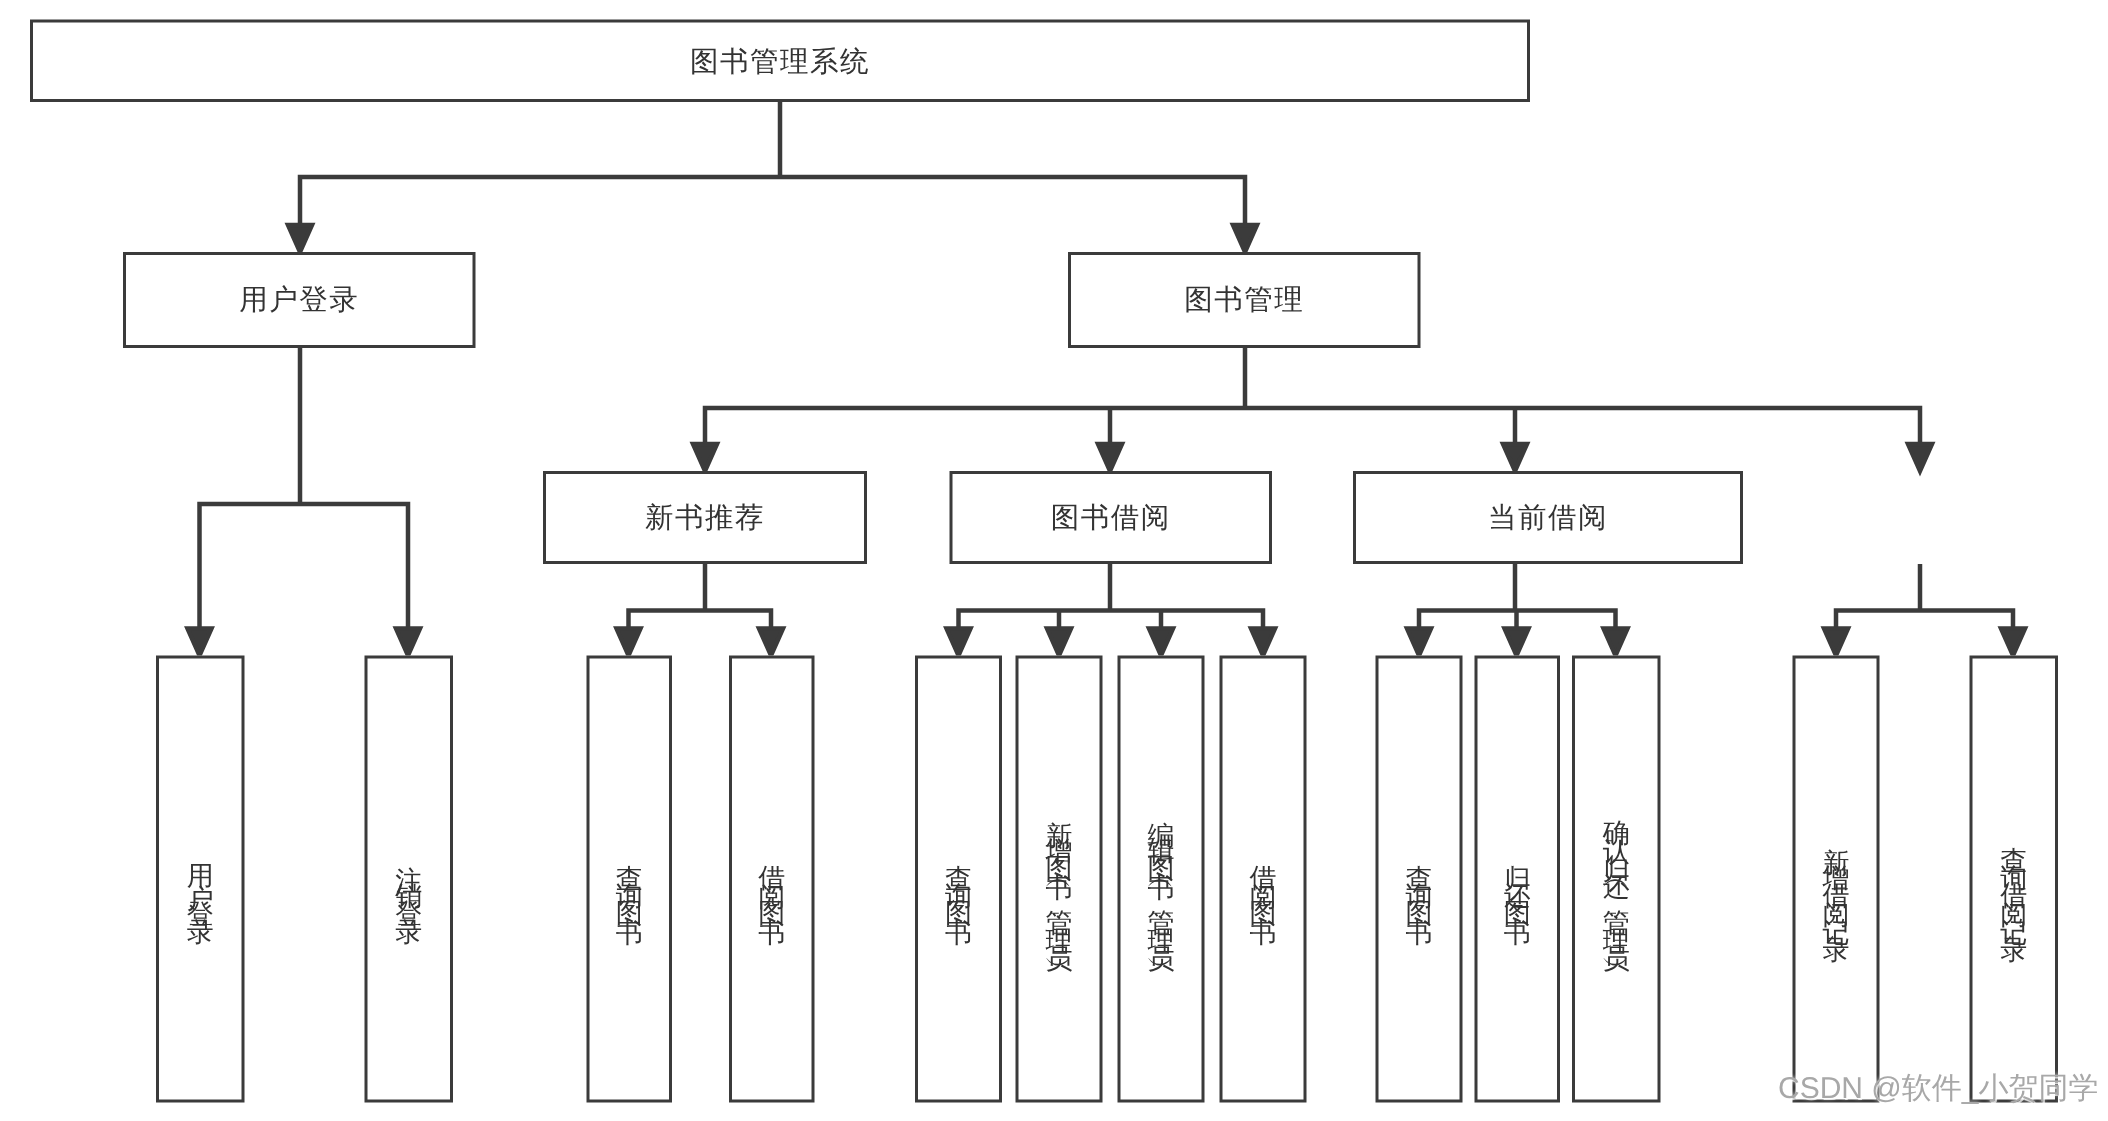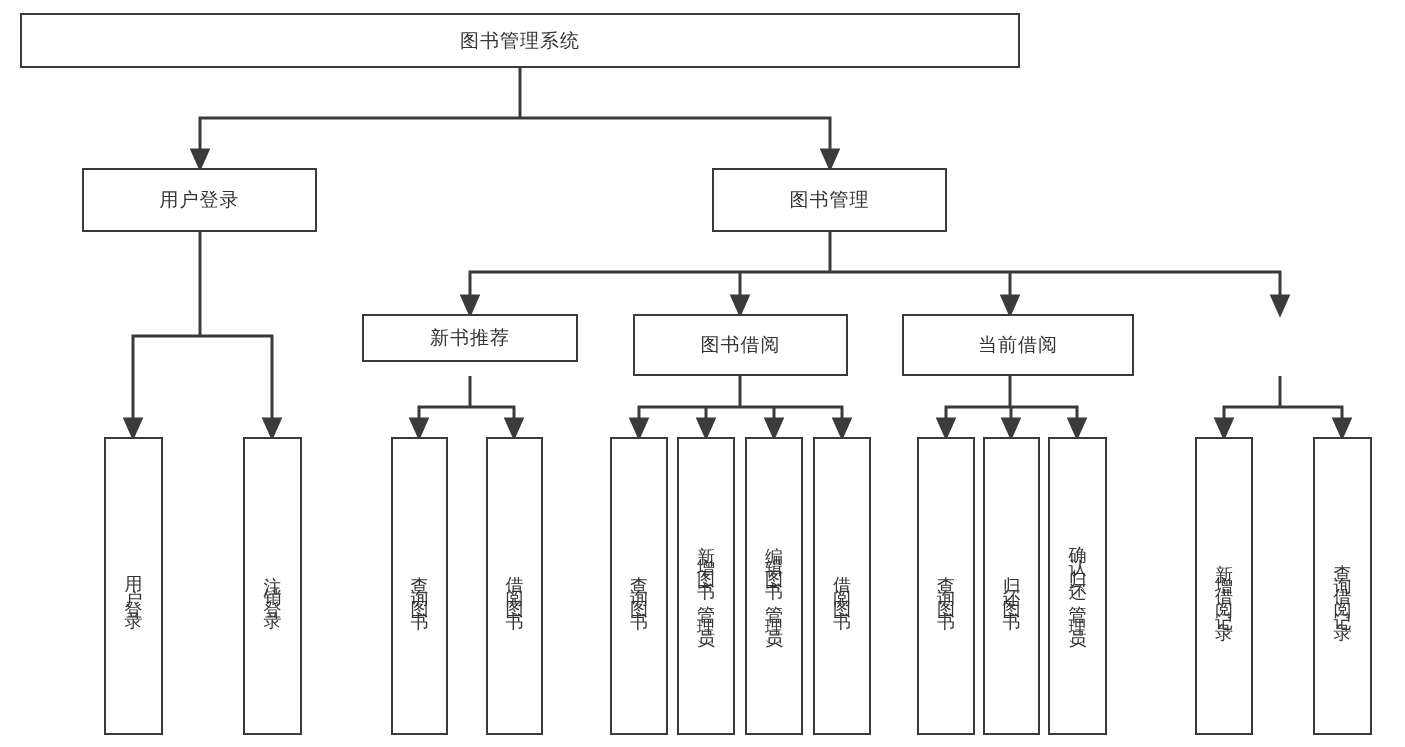--- a/index.html
+++ b/index.html
@@ -22,23 +22,23 @@
   .box.h .lbl{font-size:19px; letter-spacing:1px; white-space:nowrap;}
   .box.v{top:437px; height:298px;}
   .box.v .lbl{
     writing-mode:vertical-rl; font-size:18px; letter-spacing:12px;
     line-height:1; white-space:nowrap;
   }
   
   #b-root   {left:20px;  top:13px;  width:1000px; height:55px;align-items:center;}
   #b-login  {left:82px;  top:168px; width:235px;  height:64px;}
   #b-mgmt   {left:712px; top:168px; width:235px;  height:64px;align-items:center;}
-  #b-newrec {left:362px; top:314px; width:216px;  height:48px;}
+  #b-newrec {left:362px; top:314px; width:216px;  height:62px;}
   #b-borrow {left:633px; top:314px; width:215px;  height:62px;}
-  #b-current{left:902px; top:314px; width:232px;  height:62px;}
+  #b-current{left:902px; top:314px; width:260px;  height:62px;}
   #b-records{left:1173px;top:314px; width:215px;  height:62px;}
   
   #v1 {left:104px; width:59px;}
   #v2 {left:243px; width:59px;}
   #v3 {left:391px; width:57px;}
   #v4 {left:486px; width:57px;}
   #v5 {left:610px; width:58px;}
   #v6 {left:677px; width:58px;}
   #v7 {left:745px; width:58px;}
   #v8 {left:813px; width:58px;}
@@ -163,13 +163,14 @@
   <div class="box v" id="v11">
     <span class="lbl">确认归还（管理员）</span>
   </div>
   <div class="box v" id="v12">
     <span class="lbl">新增借阅记录</span>
   </div>
   <div class="box v" id="v13">
     <span class="lbl">查询借阅记录</span>
   </div>
 
+  <div id="watermark">CSDN @软件_小贺同学</div>
 </div>
 
 </body></html>

